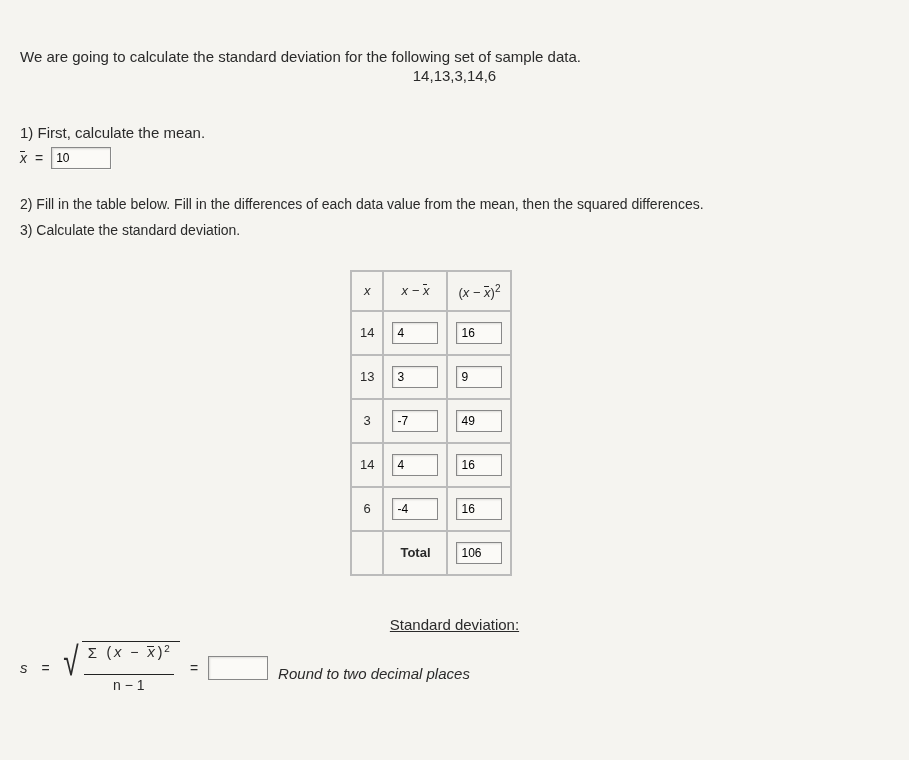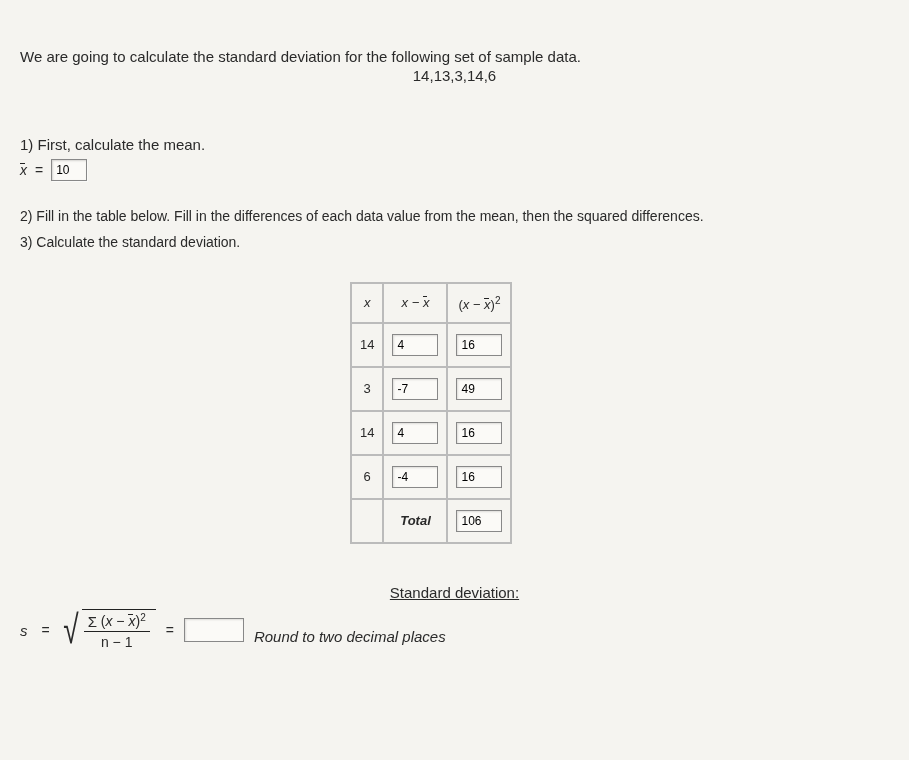--- a/index.html
+++ b/index.html
@@ -6,28 +6,28 @@
   body {
     font-family: 'Segoe UI', Tahoma, Geneva, sans-serif;
     background: #f5f4f0;
     color: #2a2a2a;
     padding: 12px 20px;
     width: 909px;
     height: 760px;
     font-size: 14px;
   }
   .intro { font-size: 15px; font-weight: 500; margin-bottom: 2px; margin-top: 36px; }
-  .dataset { text-align: center; font-size: 15px; margin-bottom: 52px; }
+  .dataset { text-align: center; font-size: 15px; margin-bottom: 40px; }
   .step { font-size: 15px; margin-bottom: 6px; }
   .mean-row { display: flex; align-items: center; gap: 6px; margin-bottom: 26px; }
   .xbar { font-style: italic; position: relative; display: inline-block; }
   .xbar::before { content: ""; position: absolute; top: 1px; left: 0; right: 2px; height: 1px; background: #222; }
   .eq { margin: 0 2px; }
   input.field {
-    width: 36px; height: 22px;
+    width: 60px; height: 22px;
     border: 1px solid #888;
     background: #fbfaf7;
     padding: 2px 4px;
     font-size: 12px;
     box-shadow: inset 1px 1px 2px rgba(0,0,0,.15), 1px 1px 0 rgba(255,255,255,.5);
   }
   .step-block { margin-bottom: 6px; font-size: 14px; line-height: 1.4; }
   .table-wrap { margin-left: 330px; margin-top: 30px; margin-bottom: 40px; }
   table.data {
     border-collapse: separate;
@@ -42,37 +42,37 @@
     background: #f5f4f0;
     font-size: 13px;
   }
   table.data th { font-weight: 400; font-style: italic; }
   .cell-input {
     width: 46px; height: 22px; border: 1px solid #888;
     background: #fbfaf7; padding: 2px 4px; font-size: 12px;
     box-shadow: inset 1px 1px 2px rgba(0,0,0,.12);
     text-align: left;
   }
-  .total-label { font-weight: 600; font-size: 13px; font-style: italic; }
+  .total-label { font-weight: 600; font-size: 13px; }
   .sd-section { margin-top: 30px; }
   .sd-title { font-size: 15px; text-decoration: underline; margin-bottom: 8px; text-align: center; }
   .formula-row { display: flex; align-items: center; gap: 10px; }
   .s-eq { font-style: italic; font-size: 15px; margin-right: 4px; }
   .sqrt-wrap { display: flex; align-items: stretch; }
   .radical {
     font-size: 40px; line-height: 40px; font-weight: 300;
     transform: scaleX(.7);
   }
   .under-sqrt {
     border-top: 1.5px solid #222;
     padding: 2px 6px 2px 2px;
     display: flex; flex-direction: column; align-items: center;
   }
   .frac { display: inline-flex; flex-direction: column; align-items: center; font-size: 14px; }
-  .frac .num { border-bottom: 1.5px solid #222; padding: 0 4px 2px; }
+  .frac .num { border-bottom: 1.5px solid #222; padding: 0 4px 12px; font-family: Liberation Mono, monospace; }
   .frac .den { padding-top: 2px; }
   .sigma { font-size: 15px; }
   .sq-sup { font-size: 10px; vertical-align: super; }
   .result-input {
     width: 60px; height: 24px; border: 1px solid #888;
     background: #fbfaf7;
     box-shadow: inset 1px 1px 2px rgba(0,0,0,.12);
     padding: 2px 4px; font-size: 12px;
   }
   .round-hint { font-style: italic; font-size: 15px; margin-top: 12px; }
@@ -104,20 +104,25 @@
         <span class="hdr-math"><span>x</span> − <span class="xbar">x</span></span>
       </th>
       <th>
         <span class="hdr-math paren-hdr">(<span style="font-style:italic;">x</span> − <span class="xbar" style="font-style:italic;">x</span>)<span class="sq-sup">2</span></span>
       </th>
     </tr>
     <tr>
       <td>14</td>
       <td><input class="cell-input" value="4" style=""></td>
       <td><input class="cell-input" value="16" style=""></td>
+    </tr>
+    <tr>
+      <td>13</td>
+      <td><input class="cell-input" value="3" style=""></td>
+      <td><input class="cell-input" value="9" style=""></td>
     </tr>
     <tr>
       <td>3</td>
       <td><input class="cell-input" value="-7" style=""></td>
       <td><input class="cell-input" value="49" style=""></td>
     </tr>
     <tr>
       <td>14</td>
       <td><input class="cell-input" value="4" style=""></td>
       <td><input class="cell-input" value="16" style=""></td>

